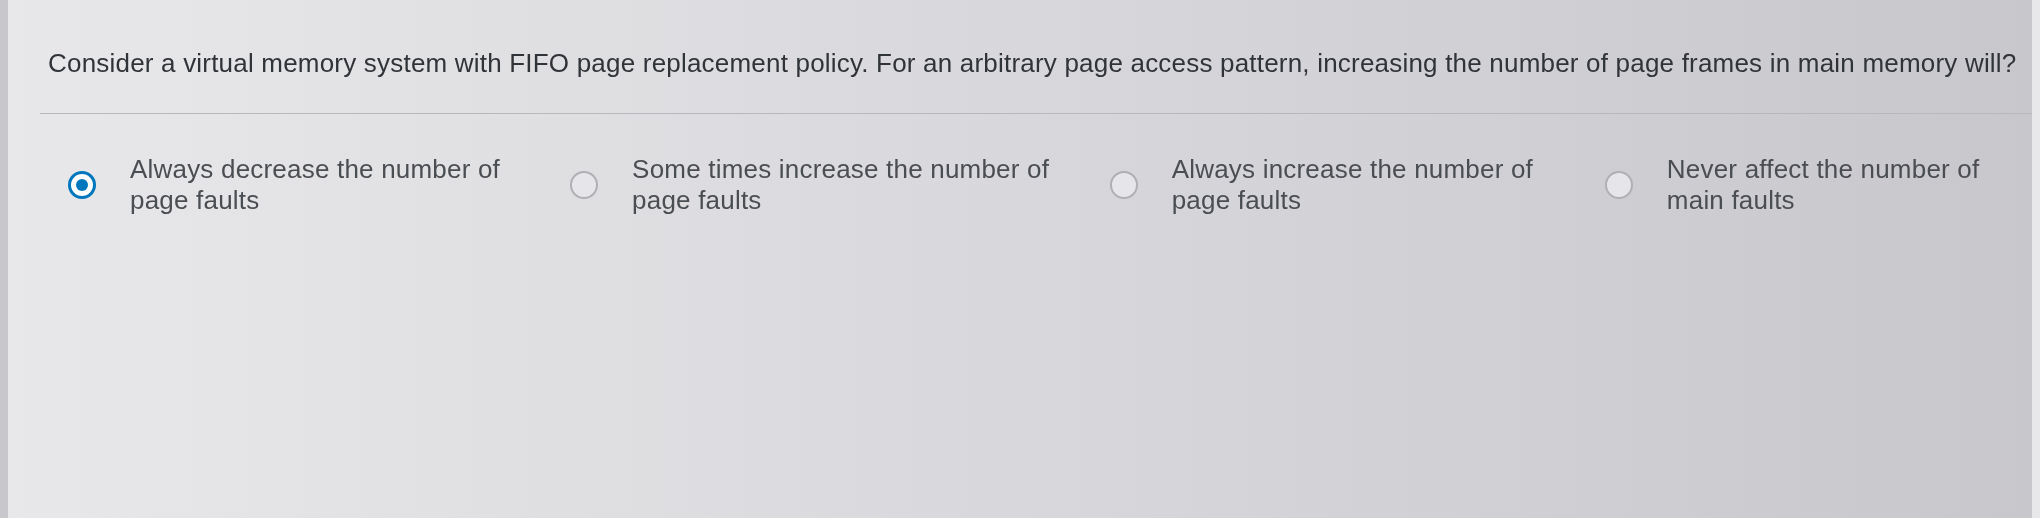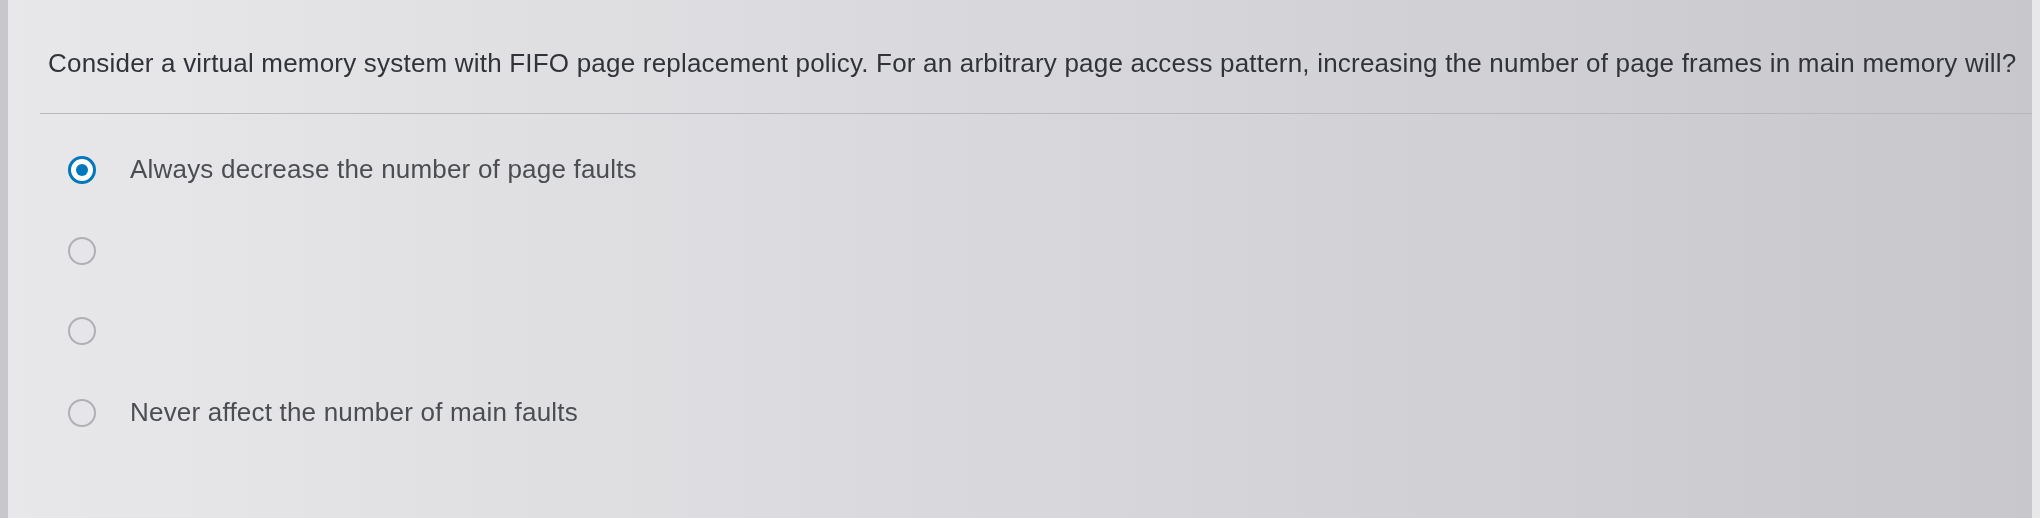--- a/index.html
+++ b/index.html
@@ -22,21 +22,21 @@
       margin-bottom: 30px;
       letter-spacing: 0.2px;
     }
     .divider {
       border: none;
       border-top: 1px solid #b8b8bc;
       margin: 30px 0 24px 0;
     }
     .options {
       display: flex;
-      flex-direction: column;
+      flex-direction: row;
       gap: 20px;
       padding-left: 4px;
       justify-content: flex-end;
     }
     .option-row {
       display: flex;
       align-items: center;
       gap: 18px;
       cursor: pointer;
     }
@@ -77,21 +77,23 @@
 
 <hr class="divider">
 
 <div class="options">
   <div class="option-row">
     <span class="radio selected"></span>
     <span class="option-label">Always decrease the number of page faults</span>
   </div>
   <div class="option-row">
     <span class="radio"></span>
+    <span class="option-label">Some times increase the number of page faults</span>
   </div>
   <div class="option-row">
     <span class="radio"></span>
+    <span class="option-label">Always increase the number of page faults</span>
   </div>
   <div class="option-row">
     <span class="radio"></span>
     <span class="option-label">Never affect the number of main faults</span>
   </div>
 </div>
 
 </body></html>

